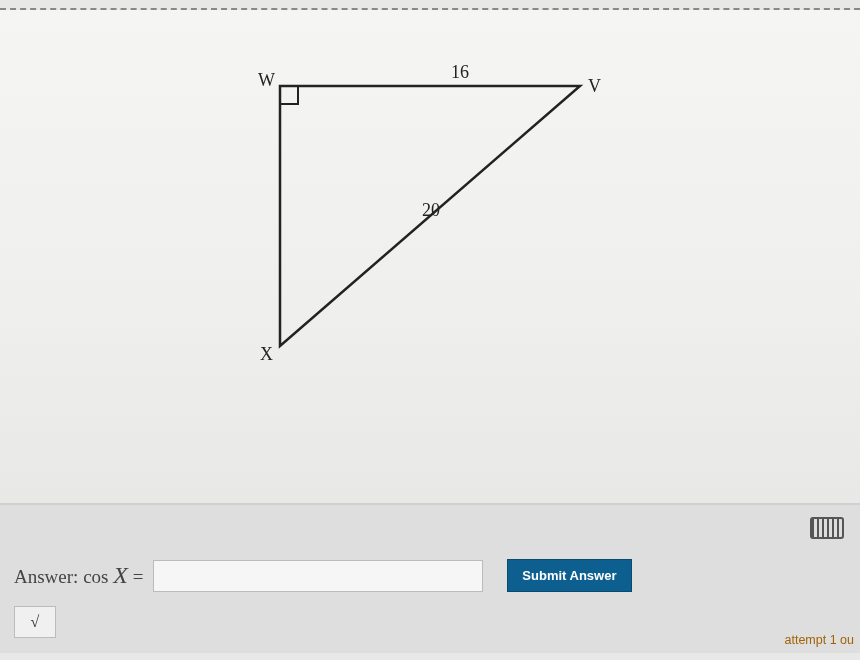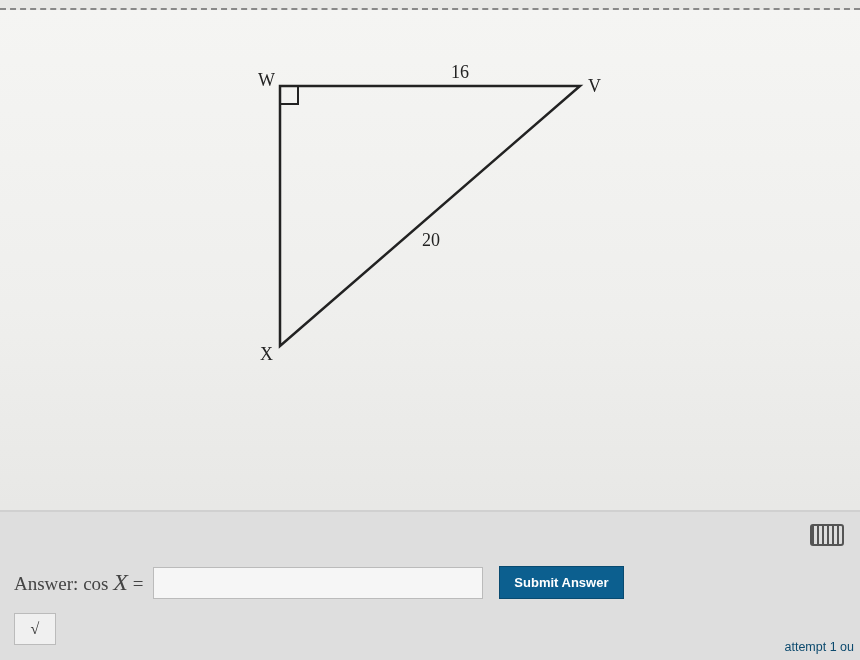--- a/index.html
+++ b/index.html
@@ -47,21 +47,21 @@
       position: absolute;
       font-family: 'Times New Roman', serif;
       font-size: 18px;
       color: #222;
     }
 
     .answer-bar {
       position: absolute;
       left: 0;
       right: 0;
-      bottom: 0;
+      bottom: 7px;
       height: 150px;
       background: #dedede;
       border-top: 2px solid #d0d0d0;
       padding: 18px 14px 8px 14px;
     }
     .answer-line {
       display: flex;
       align-items: center;
       gap: 10px;
       margin-top: 36px;
@@ -81,21 +81,21 @@
     }
     .submit-btn {
       background: #0c5f8f;
       color: #fff;
       border: 1px solid #084a70;
       font-family: Arial, sans-serif;
       font-size: 13px;
       font-weight: bold;
       padding: 8px 14px;
       cursor: pointer;
-      margin-left: 6px;
+      margin-left: 14px;
     }
     .sqrt-btn {
       margin-top: 14px;
       width: 42px;
       height: 32px;
       border: 1px solid #bbb;
       background: #f0f0f0;
       font-size: 16px;
       color: #333;
       cursor: pointer;
@@ -114,40 +114,40 @@
       border-radius: 3px;
       background: repeating-linear-gradient(90deg, #555 0 2px, transparent 2px 5px);
       cursor: pointer;
     }
     .attempt-text {
       position: absolute;
       right: 6px;
       bottom: 6px;
       font-family: Arial, sans-serif;
       font-size: 12.5px;
-      color: #0c4a6e;
+      color: #a16207;
     }
   </style>
 </head>
 <body>
 
 <div class="top-divider"></div>
 
 <div class="question-area">
 
   <div class="figure-wrap">
     <svg class="triangle-svg" width="400" height="310" viewBox="0 0 400 310">
       <polygon points="50,20 350,20 50,280" fill="none" stroke="#222" stroke-width="2.5" stroke-linejoin="miter"></polygon>
       <rect x="50" y="20" width="18" height="18" fill="none" stroke="#222" stroke-width="2"></rect>
     </svg>
     <div class="vlabel" style="left:28px; top:4px;">W</div>
     <div class="vlabel" style="left:358px; top:10px;">V</div>
     <div class="vlabel" style="left:30px; top:278px;">X</div>
     <div class="side-label" style="left:185px; top:-4px;margin-left:36px;">16</div>
-    <div class="side-label" style="left:192px; top:164px;">20</div>
+    <div class="side-label" style="left:192px; top:134px;">20</div>
   </div>
 </div>
 
 <div class="answer-bar">
   <div class="keyboard-icon"></div>
 
   <div class="answer-line">
     <span class="answer-label">
       <span>Answer:  cos </span><span class="math-var">X</span><span> =</span>
     </span>

